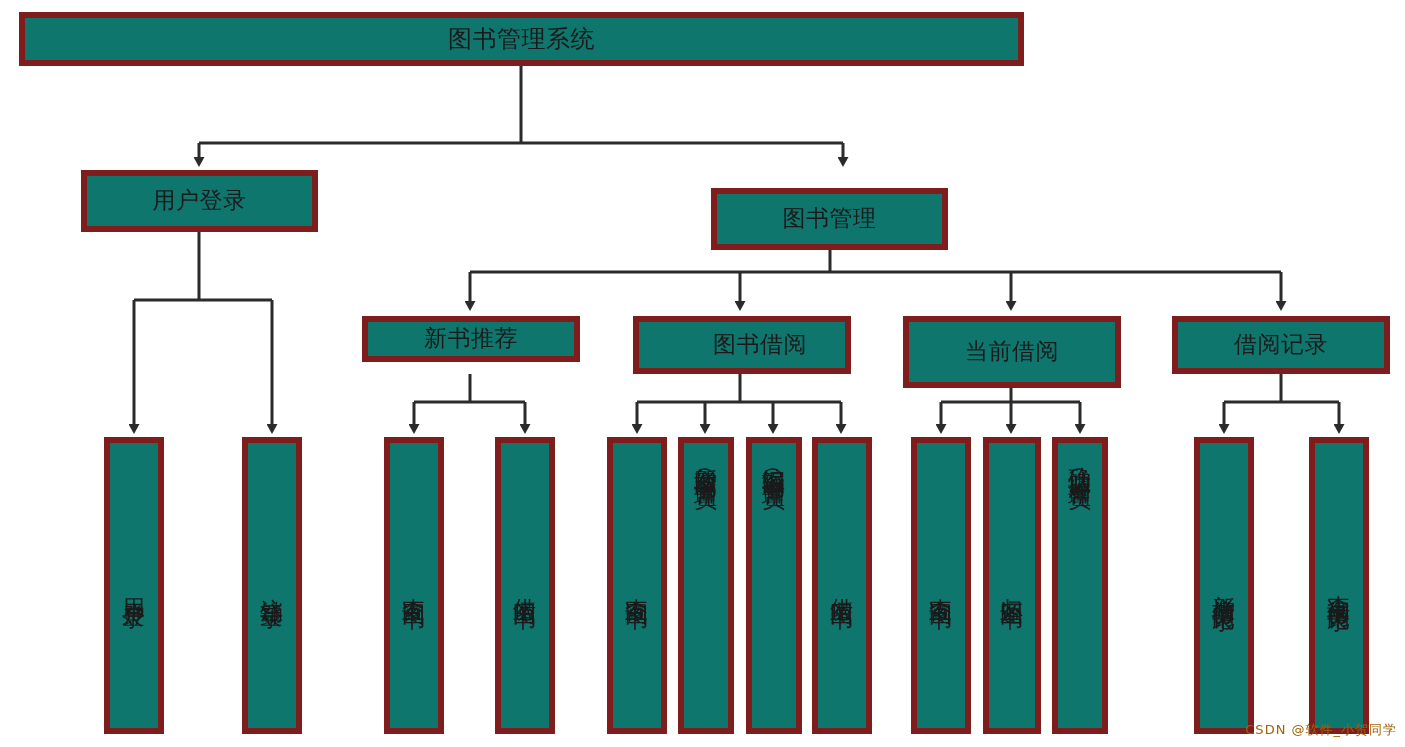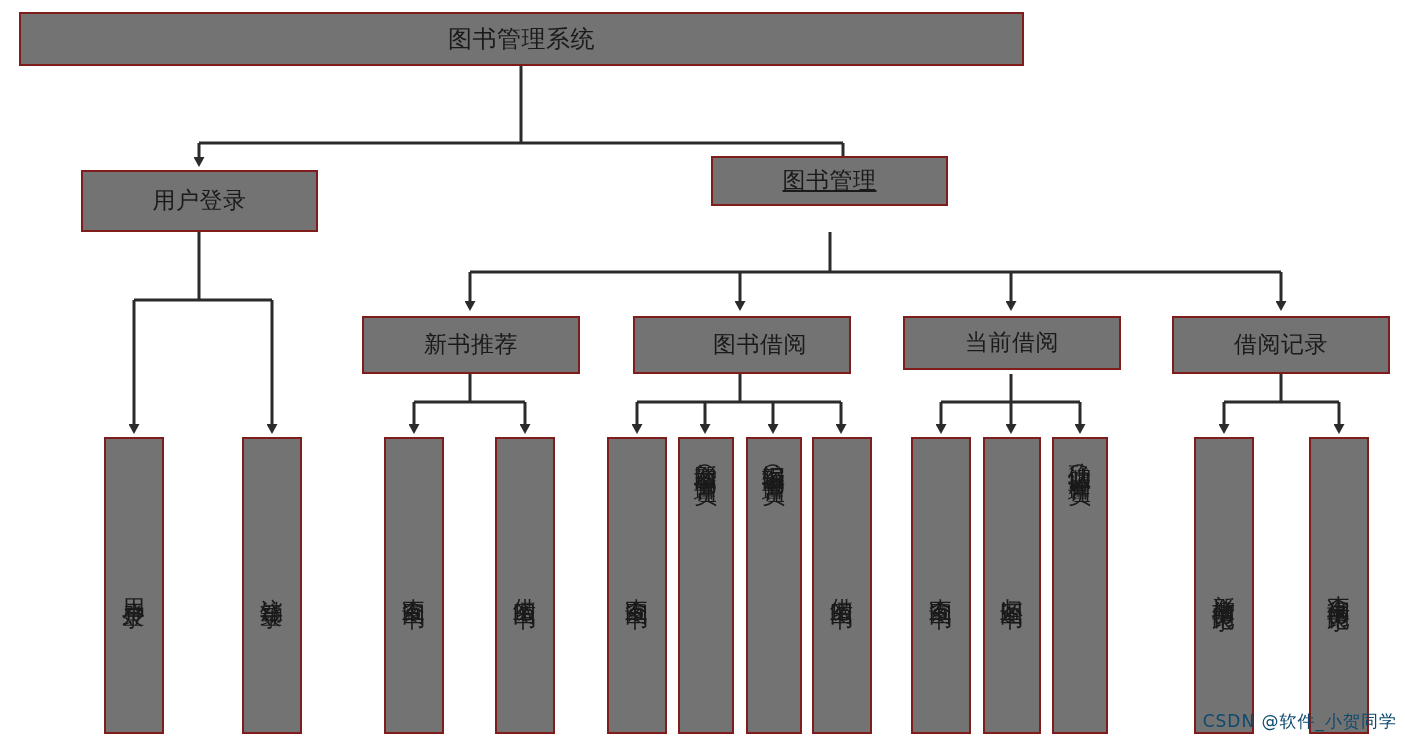--- a/index.html
+++ b/index.html
@@ -20,22 +20,22 @@
     position: absolute;
     left: 0;
     top: 0;
     width: 1405px;
     height: 747px;
     pointer-events: none;
   }
   .node {
     position: absolute;
     box-sizing: border-box;
-    border: 2px solid #7f1d1d;
-    background: #737373;
+    border: 6px solid #7f1d1d;
+    background: #0f766e;
     display: flex;
     align-items: center;
     justify-content: center;
     color: #1a1a1a;
   }
   .node .label {
     display: block;
     text-align: center;
     line-height: 1.18;
     letter-spacing: 0.5px;
@@ -61,23 +61,23 @@
     white-space: nowrap;
   }
   
   .node.vert.toptext {
     align-items: flex-start;
     padding-top: 6px;
   }
   .watermark {
     position: absolute;
     right: 8px;
-    bottom: 14px;
-    font-size: 17px;
-    color: #0c4a6e;
+    bottom: 8px;
+    font-size: 13px;
+    color: #a16207;
     letter-spacing: 1px;
     white-space: nowrap;
     user-select: none;
   }
 </style>
 </head>
 <body>
 
 <div id="canvas">
 
@@ -131,31 +131,31 @@
     </g>
   </svg>
 
   <div class="node horiz root" style="left:19px; top:12px; width:1005px; height:54px;">
     <span class="label">图书管理系统</span>
   </div>
 
   <div class="node horiz" style="left:81px; top:170px; width:237px; height:62px;">
     <span class="label">用户登录</span>
   </div>
-  <div class="node horiz" style="left:711px; top:156px; width:237px; height:50px;text-decoration:underline;">
+  <div class="node horiz" style="left:711px; top:188px; width:237px; height:62px;">
     <span class="label">图书管理</span>
   </div>
 
-  <div class="node horiz" style="left:362px; top:316px; width:218px; height:58px;">
+  <div class="node horiz" style="left:362px; top:316px; width:218px; height:46px;">
     <span class="label">新书推荐</span>
   </div>
   <div class="node horiz" style="left:633px; top:316px; width:218px; height:58px;padding-left:36px;">
     <span class="label">图书借阅</span>
   </div>
-  <div class="node horiz" style="left:903px; top:316px; width:218px; height:54px;">
+  <div class="node horiz" style="left:903px; top:316px; width:218px; height:72px;">
     <span class="label">当前借阅</span>
   </div>
   <div class="node horiz" style="left:1172px; top:316px; width:218px; height:58px;justify-content:center;">
     <span class="label">借阅记录</span>
   </div>
 
   <div class="node vert" style="left:104px; top:437px; width:60px; height:297px;">
     <span class="label">用户登录</span>
   </div>
   <div class="node vert" style="left:242px; top:437px; width:60px; height:297px;">

